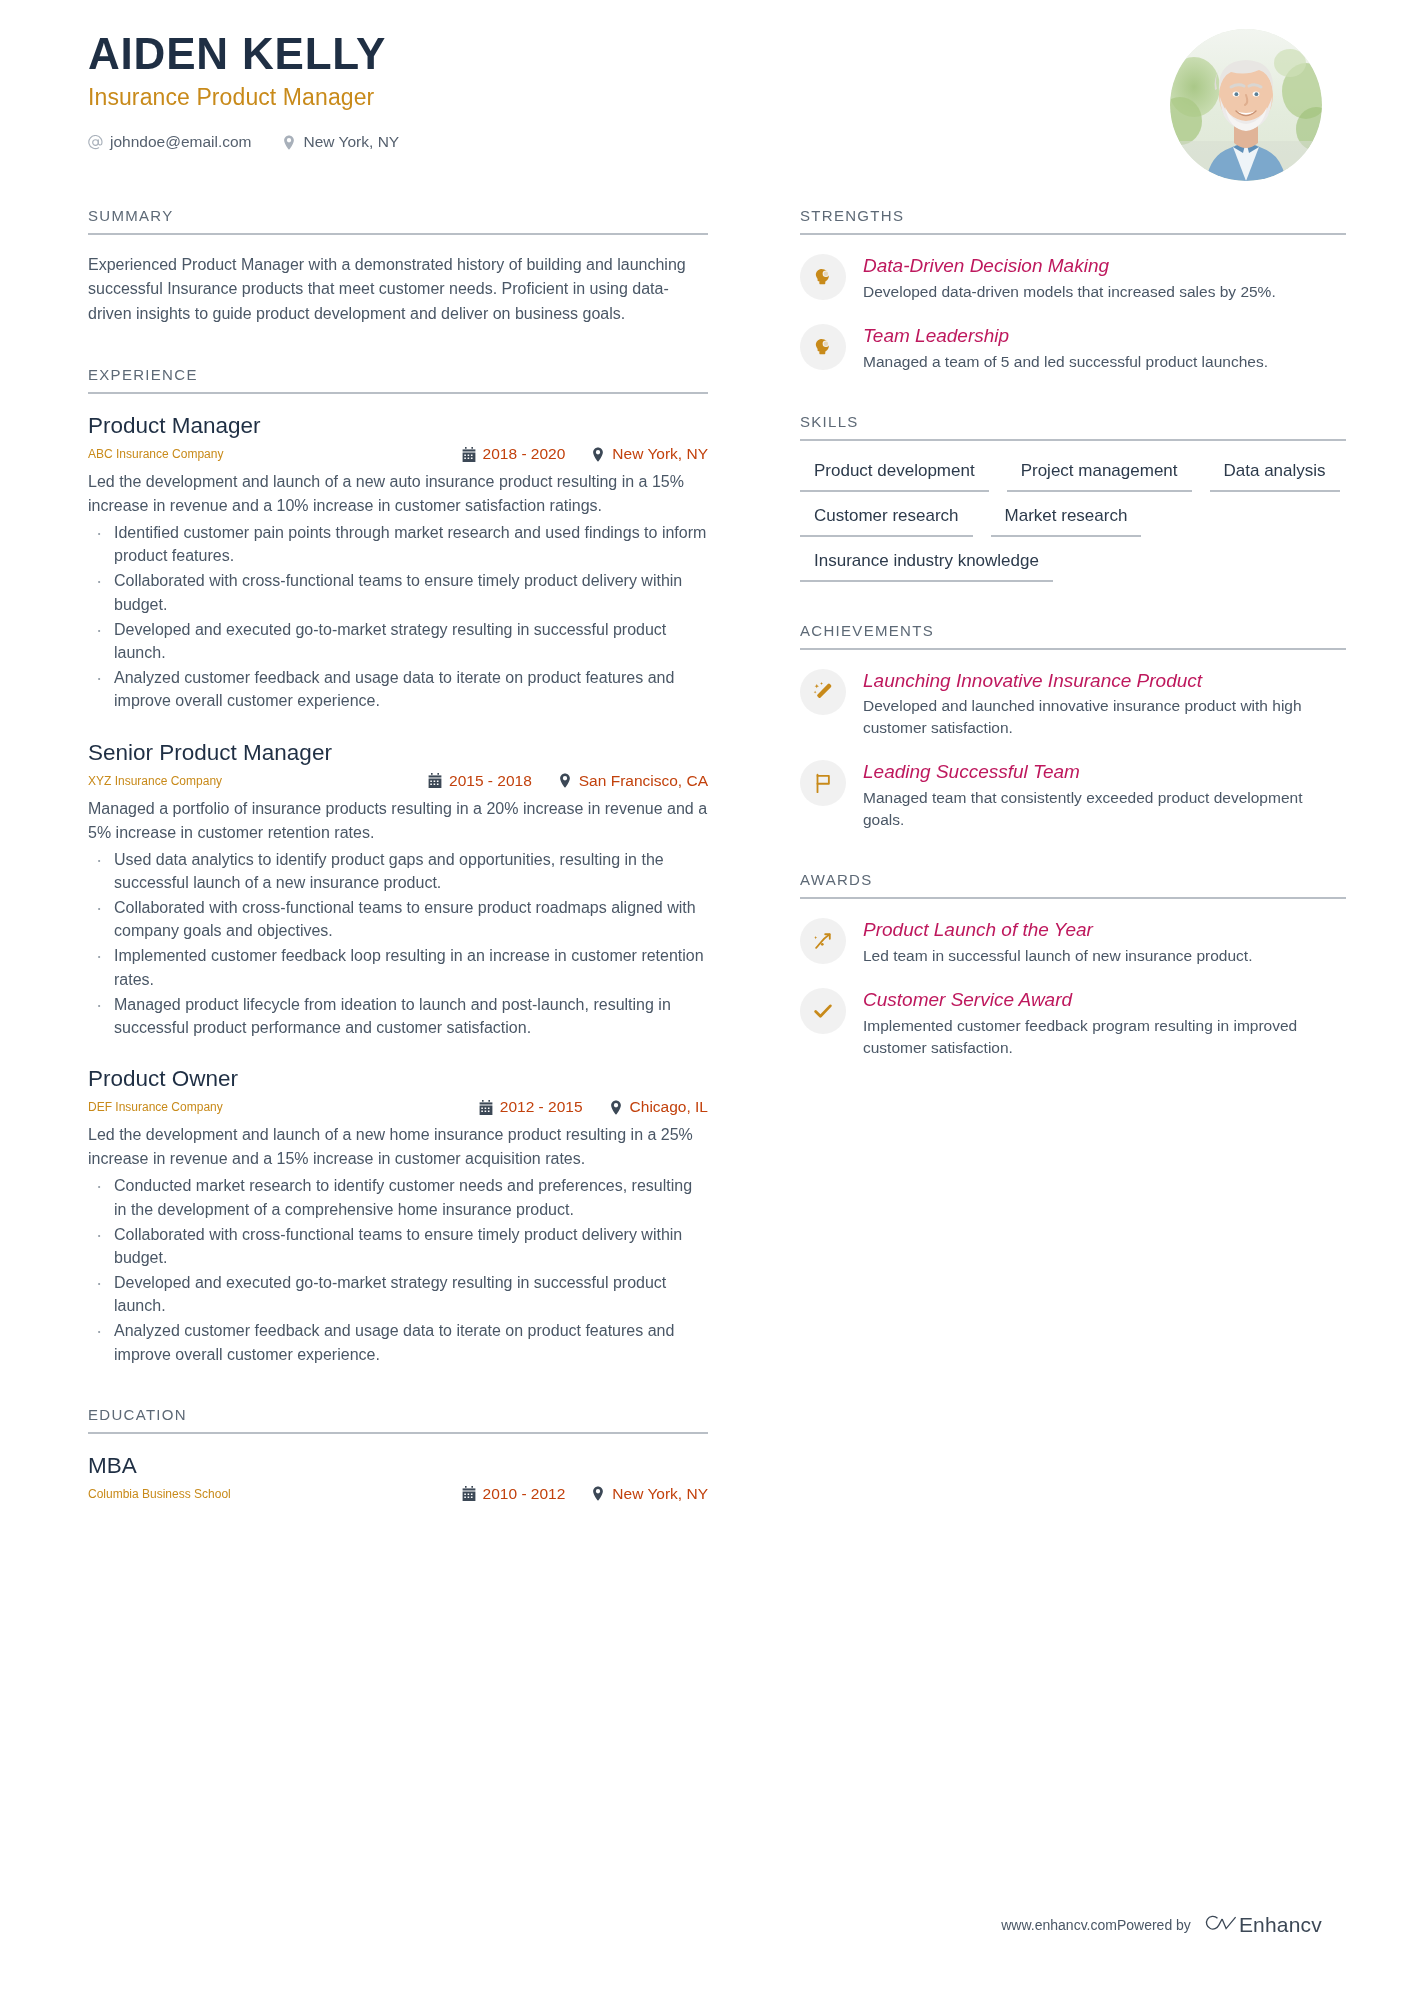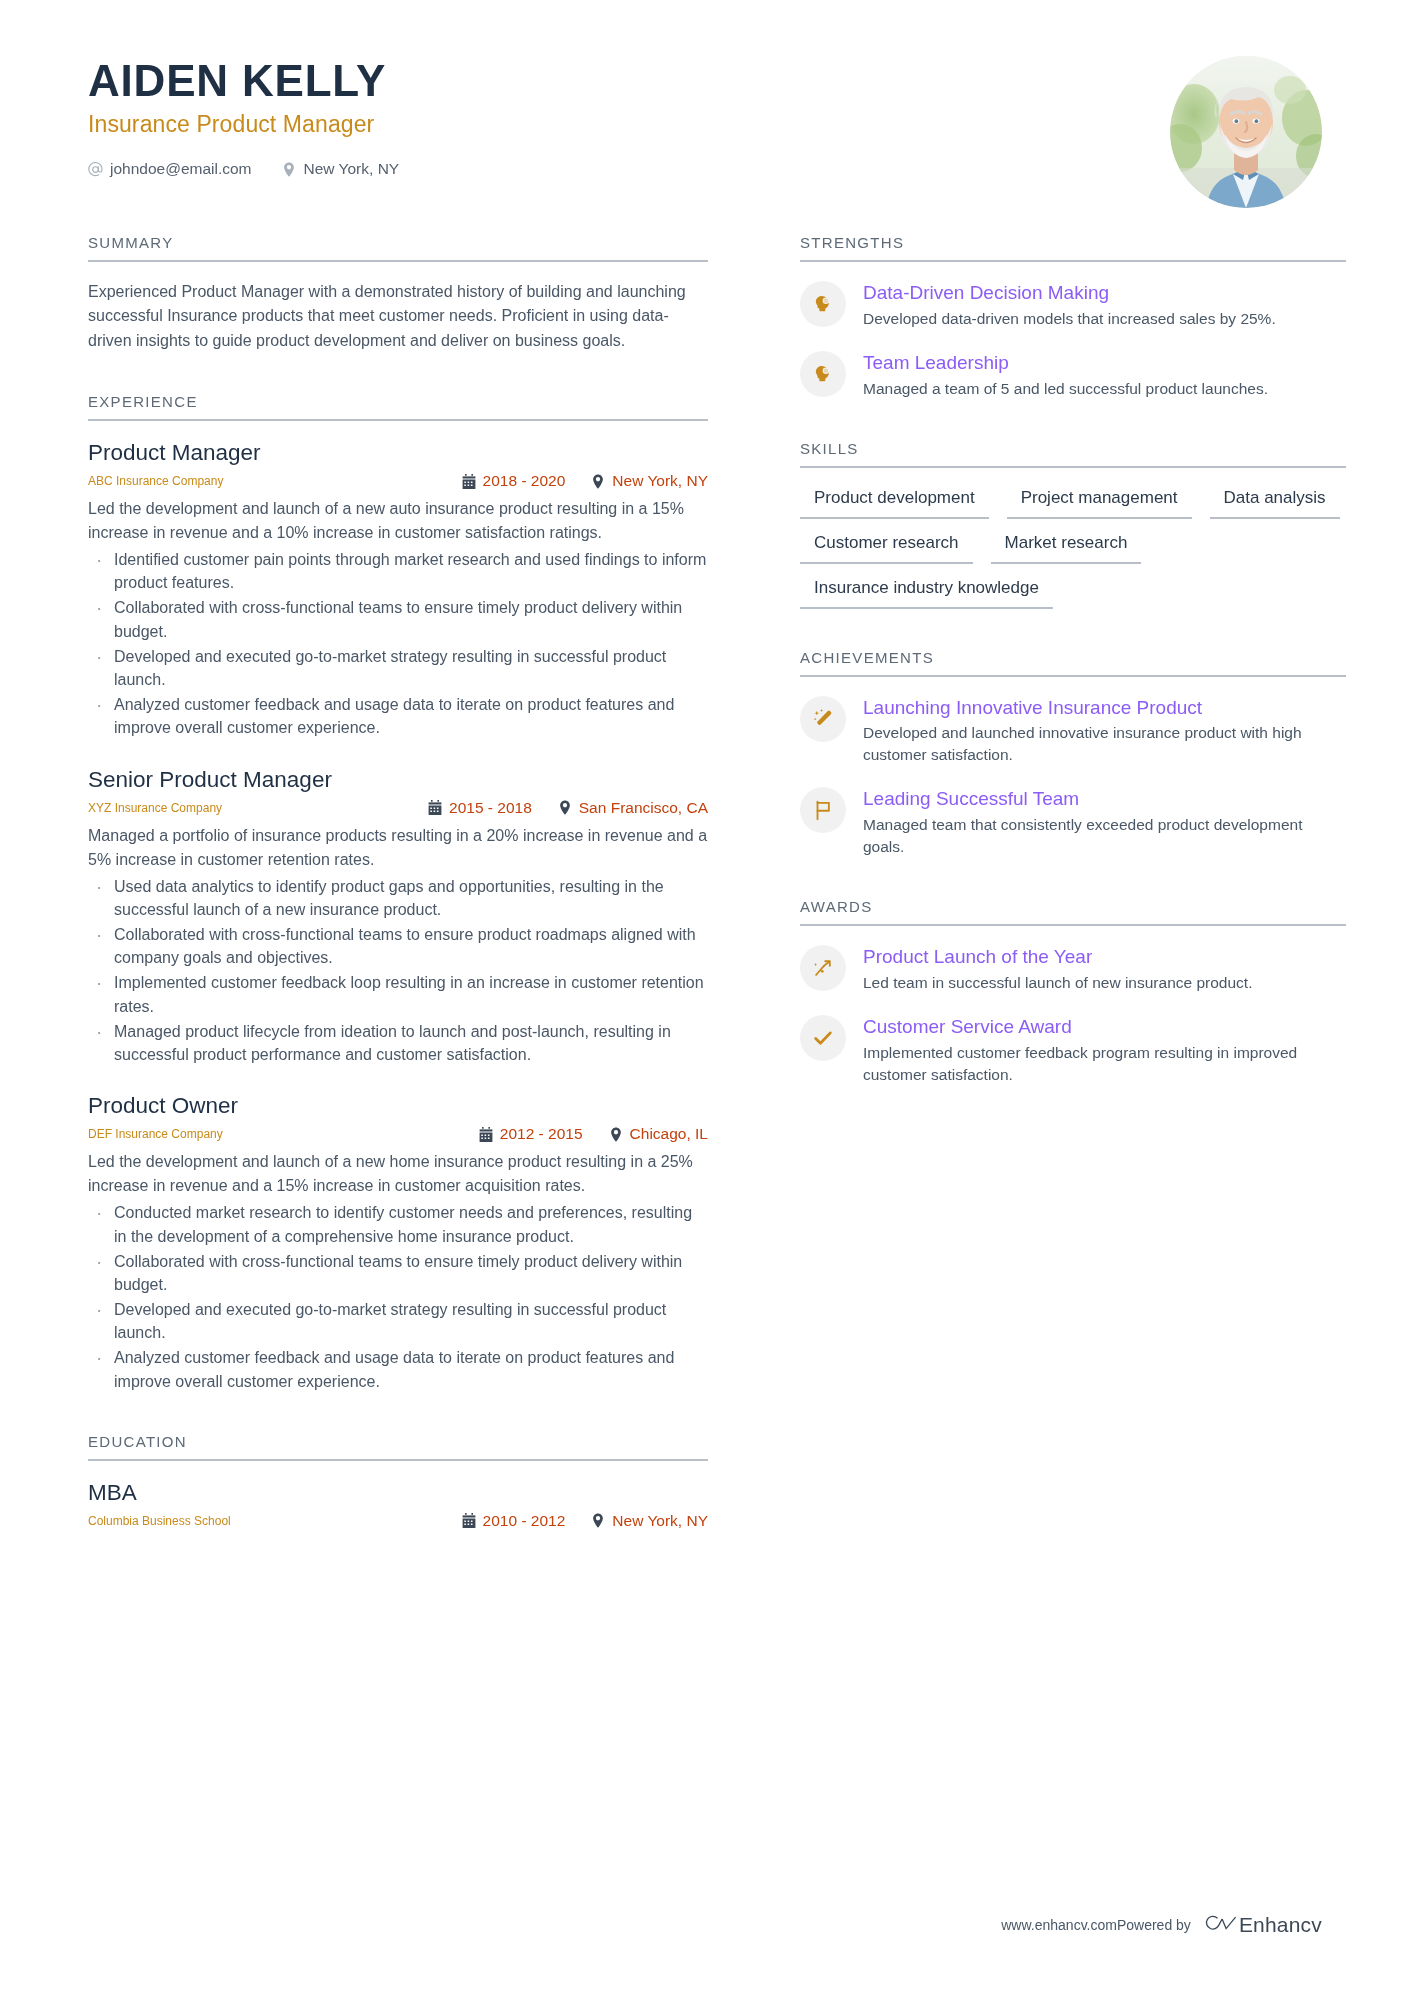--- a/index.html
+++ b/index.html
@@ -22,21 +22,21 @@
     background: #fff;
     padding: 0 88px;
     overflow: hidden;
   }
 
   
   .header {
     display: flex;
     align-items: flex-start;
     justify-content: space-between;
-    padding-top: 52px;
+    padding-top: 25px;
     min-height: 180px;
   }
   .header-left { padding-top: 4px; }
 
   .name {
     font-size: 44px;
     font-weight: 700;
     letter-spacing: 0.8px;
     color: #1f2f44;
     line-height: 1.12;
@@ -204,23 +204,24 @@
     align-items: center;
     justify-content: center;
     color: #c88a1a;
     margin-top: 1px;
   }
   .icon-bubble svg { display: block; }
 
   .icon-text { flex: 1 1 auto; min-width: 0; padding-top: 1px; }
   .icon-title {
     font-size: 19px;
-    color: #8b5cf6;
+    color: #be185d;
     line-height: 1.25;
     margin-bottom: 3px;
+    font-style: italic;
   }
   .icon-desc {
     font-size: 15.5px;
     line-height: 1.42;
     color: #4a5766;
   }
 
   
   .skills-wrap {
     display: flex;

